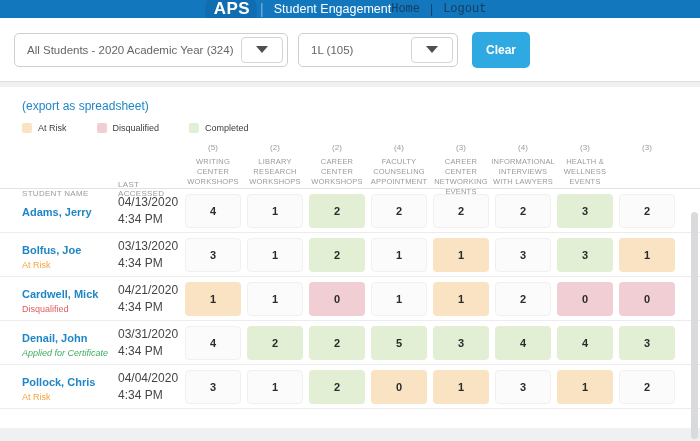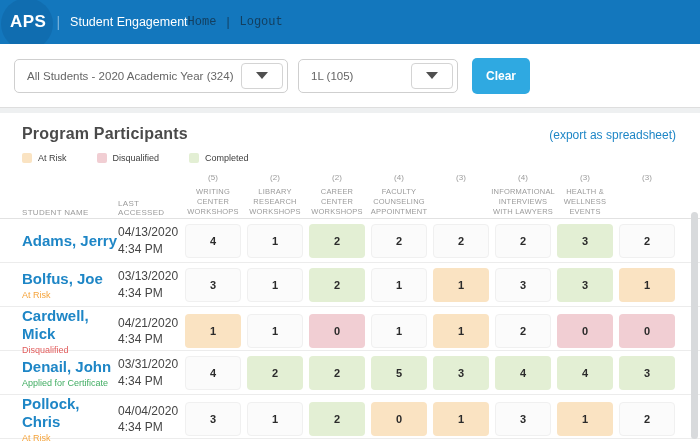--- a/index.html
+++ b/index.html
@@ -4,22 +4,22 @@
 <style>
   * { margin:0; padding:0; box-sizing:border-box; }
   html,body { width:700px; height:441px; overflow:hidden; }
   body {
     font-family:"Liberation Sans", sans-serif;
     background:#eef0f1;
     position:relative;
   }
   
   .navbar {
-    height:44px; background:#1377bd; display:flex; align-items:center;
-    justify-content:flex-start; padding:0 10px; overflow:hidden; position:relative;
+    height:18px; background:#1377bd; display:flex; align-items:center;
+    justify-content:center; padding:0 0; overflow:hidden; position:relative;
   }
   .nav-left { display:flex; align-items:center; gap:10px; }
   .logo { color:#fff; font-weight:bold; font-size:17px; letter-spacing:.5px; position:relative; z-index:1; }
   .logo::before {
     content:""; position:absolute; left:-9px; top:-14px; width:52px; height:52px;
     border-radius:50%; background:rgba(0,40,80,.12); z-index:-1;
   }
   .nav-sep { color:#7db4dc; font-size:14px; }
   .nav-title { color:#fff; font-size:12.5px; }
   .nav-right { display:flex; align-items:center; gap:10px; font-size:12px; color:#133f60; }
@@ -64,21 +64,21 @@
   .legend-label { font-size:9px; color:#3d3d3d; }
   
   .table { margin-top:10px; }
   .grid-cols { display:grid; grid-template-columns:96px 64px repeat(8,62px); padding-left:22px; }
   .thead { height:46px; align-items:end; border-bottom:1px solid #e2e2e2; padding-bottom:6px; }
   .th-left { font-size:8px; color:#9b9b9b; letter-spacing:.3px; align-self:end; }
   .th-num { height:100%; display:flex; flex-direction:column; align-items:center; text-align:center; }
   .th-count { font-size:8px; color:#9b9b9b; margin-bottom:5px; }
   .th-label { font-size:7.5px; color:#9b9b9b; line-height:1.35; letter-spacing:.2px; }
   .tr { height:44px; align-items:center; border-bottom:1px solid #ececec; }
-  .td-name a { font-size:15px; font-weight:bold; color:#1e86c6; text-decoration:none; cursor:pointer; }
+  .td-name a { font-size:11px; font-weight:bold; color:#1e86c6; text-decoration:none; cursor:pointer; }
   .status { font-size:9px; margin-top:2px; }
   .td-date { font-size:12px; color:#454545; line-height:1.35; }
   .td-chip { display:flex; justify-content:center; }
   .chip {
     width:56px; height:34px; border-radius:4px; display:flex; align-items:center;
     justify-content:center; font-size:11px; font-weight:bold; color:#2b2b2b;
   }
   .chip-plain { background:#fbfbfb; border:1px solid #f0f0f0; }
   .chip-green { background:#e3efd4; }
   .chip-orange { background:#fae3c2; }
@@ -114,21 +114,20 @@
     <span class="dd-value">1L (105)</span>
     <span class="dd-btn">
         <span class="tri"></span>
       </span>
   </div>
   <button class="clear-btn">Clear</button>
 </div>
 
 <main class="content">
   <div class="content-head">
-    <h1>Program Participants</h1>
     <a class="export">(export as spreadsheet)</a>
   </div>
   <div class="legend">
       <div class="legend-item">
         <span class="legend-swatch" style="background: rgb(250, 227, 194);"></span>
         <span class="legend-label">At Risk</span>
       </div>
       <div class="legend-item">
         <span class="legend-swatch" style="background: rgb(241, 206, 211);"></span>
         <span class="legend-label">Disqualified</span>
@@ -153,20 +152,21 @@
         <div class="th-num">
           <div class="th-count">(2)</div>
           <div class="th-label">CAREER CENTER WORKSHOPS</div>
         </div>
         <div class="th-num">
           <div class="th-count">(4)</div>
           <div class="th-label">FACULTY COUNSELING APPOINTMENT</div>
         </div>
         <div class="th-num">
           <div class="th-count">(3)</div>
+          <div class="th-label">CAREER CENTER NETWORKING EVENTS</div>
         </div>
         <div class="th-num">
           <div class="th-count">(4)</div>
           <div class="th-label">INFORMATIONAL INTERVIEWS WITH LAWYERS</div>
         </div>
         <div class="th-num">
           <div class="th-count">(3)</div>
           <div class="th-label">HEALTH &amp; WELLNESS EVENTS</div>
         </div>
         <div class="th-num">
@@ -261,21 +261,21 @@
             <div class="chip chip-plain">2</div>
           </div>
           <div class="td-chip">
             <div class="chip chip-red">0</div>
           </div>
           <div class="td-chip">
             <div class="chip chip-red">0</div>
           </div>
         </div>
         <div class="tr grid-cols">
-          <div class="td-name"><a>Denail, John</a><div class="status" style="color: rgb(65, 173, 99);">Applied for Certificate</div></div>
+          <div class="td-name"><a>Denail, John</a><div class="status" style="color: rgb(65, 173, 99); font-style: italic;">Applied for Certificate</div></div>
           <div class="td-date">
             <div>03/31/2020</div>
             <div>4:34 PM</div>
           </div>
           <div class="td-chip">
             <div class="chip chip-plain">4</div>
           </div>
           <div class="td-chip">
             <div class="chip chip-green">2</div>
           </div>

